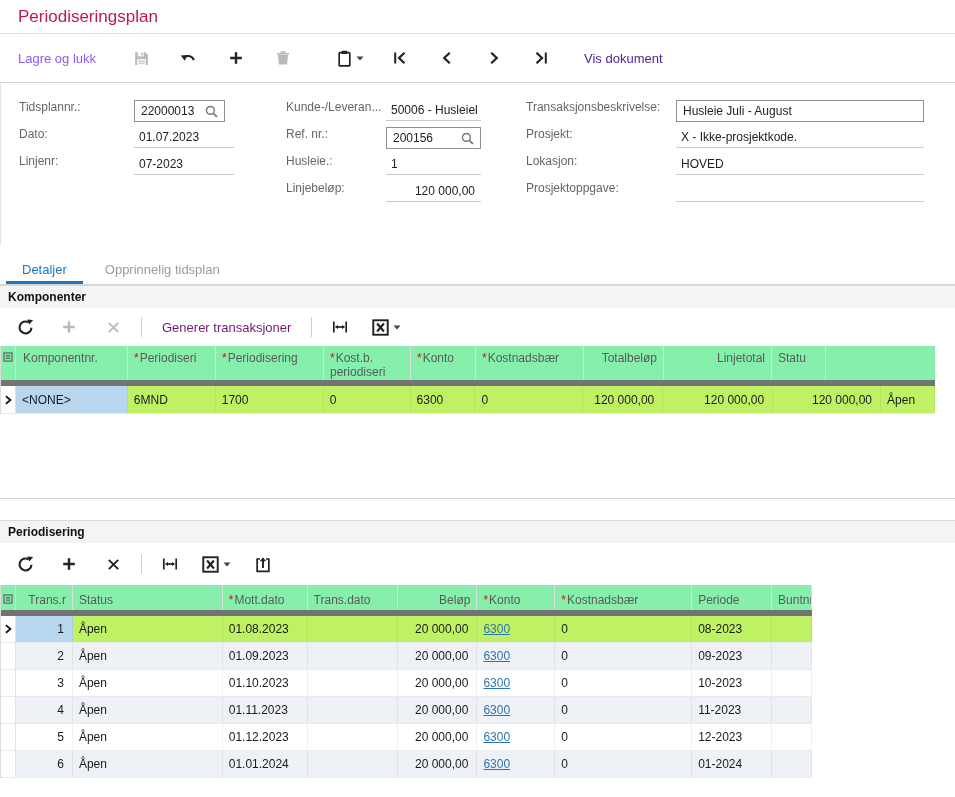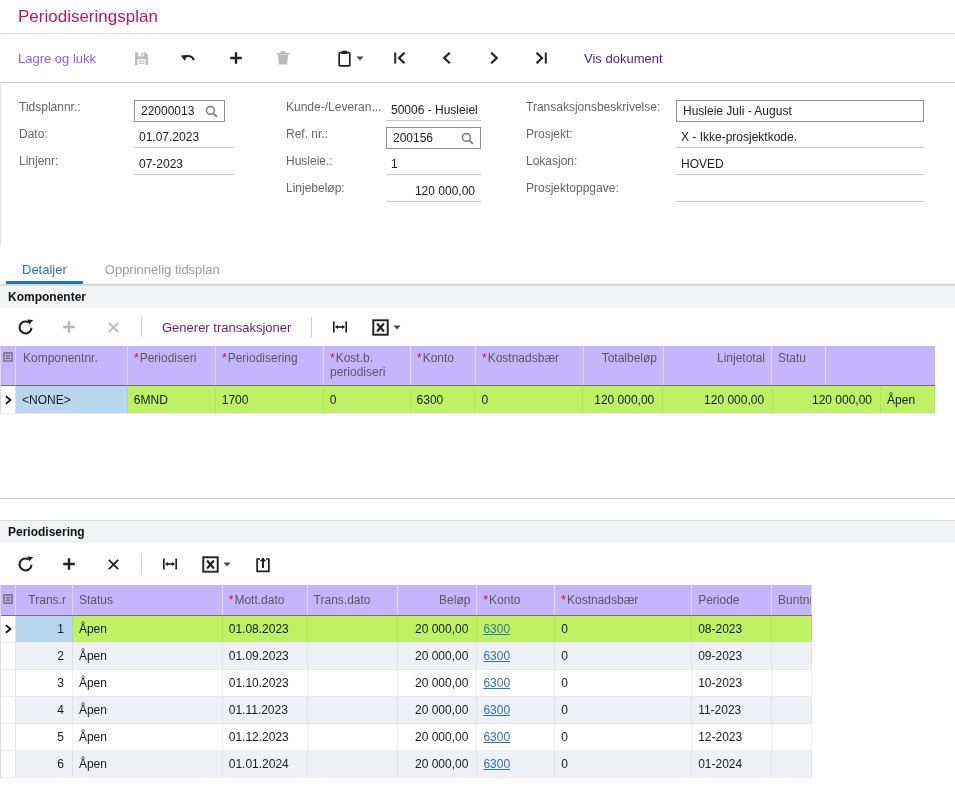--- a/index.html
+++ b/index.html
@@ -49,21 +49,21 @@
   .gt-btn{width:44px;height:28px;display:flex;align-items:center;justify-content:center}
   .gt-btn:first-child{margin-left:3px}
   .gt-group{height:28px;display:flex;align-items:center;justify-content:center;gap:4px;padding:0 10px}
   .gt-sep{width:1px;height:20px;background:#cfcfcf;margin:0 6px}
   .gt-text-btn{font-size:13px;color:#701a75;padding:0 14px;white-space:nowrap}
 
   
   .grid{border-left:1px solid #dcdcdc;box-sizing:border-box}
   .grid.k{width:935px}
   .grid.t{width:812px}
-  .ghead{display:flex;background:#c4b5fd;border-bottom:1px solid #737373;box-sizing:border-box}
+  .ghead{display:flex;background:#86efac;border-bottom:6px solid #737373;box-sizing:border-box}
   .k .ghead{height:40px}
   .t .ghead{height:31px}
   .hcell{box-sizing:border-box;padding:5px 6px 0 6px;color:#5a5a5a;border-right:1px solid #dcdee0;
          overflow:hidden;white-space:pre-line;line-height:14px}
   .t .hcell{padding-top:8px;white-space:nowrap}
   .hcell.r{text-align:right}
   .hsel{display:flex;align-items:flex-start;justify-content:center;padding:5px 0 0 0}
   .t .hsel{padding-top:8px}
   .req{color:#cc1111;margin-right:1px}
   .grow{display:flex;border-bottom:1px solid #e8eaec;box-sizing:border-box;background:#fff}

